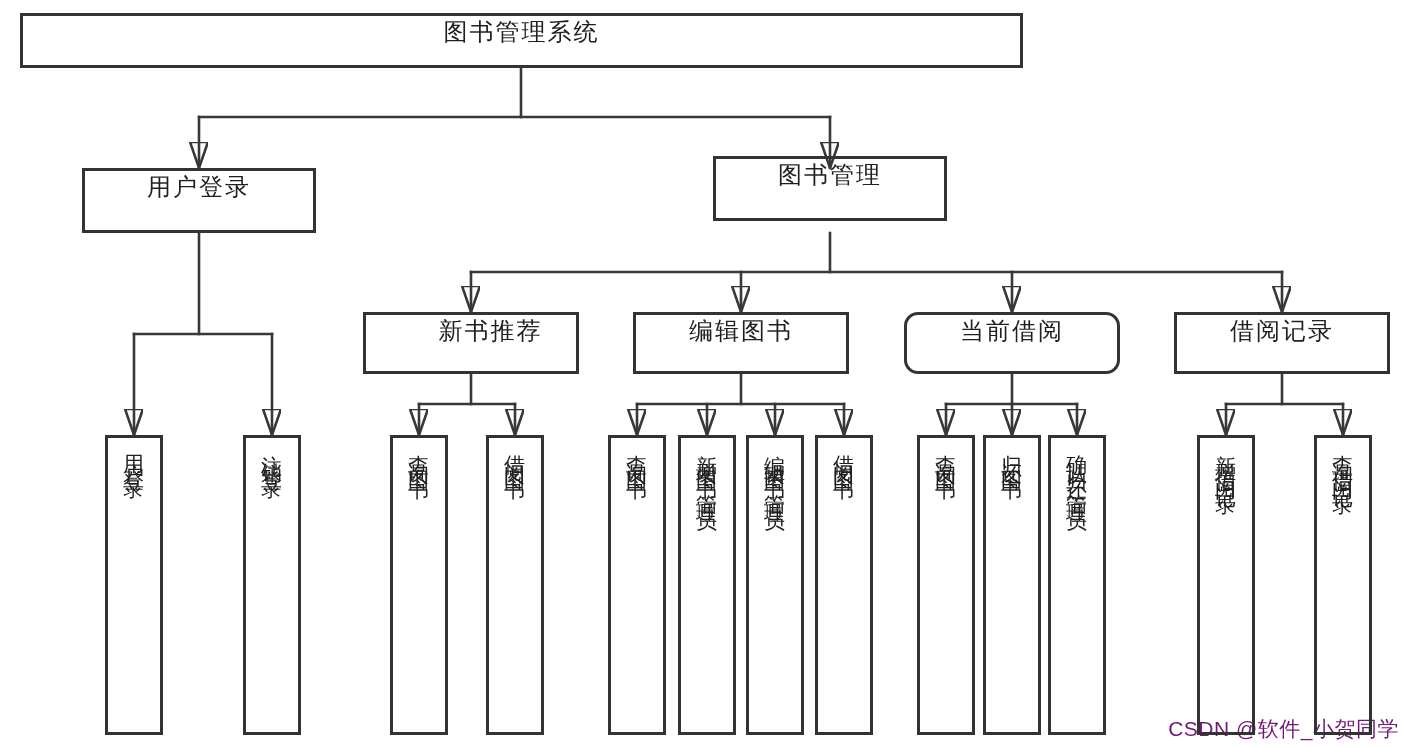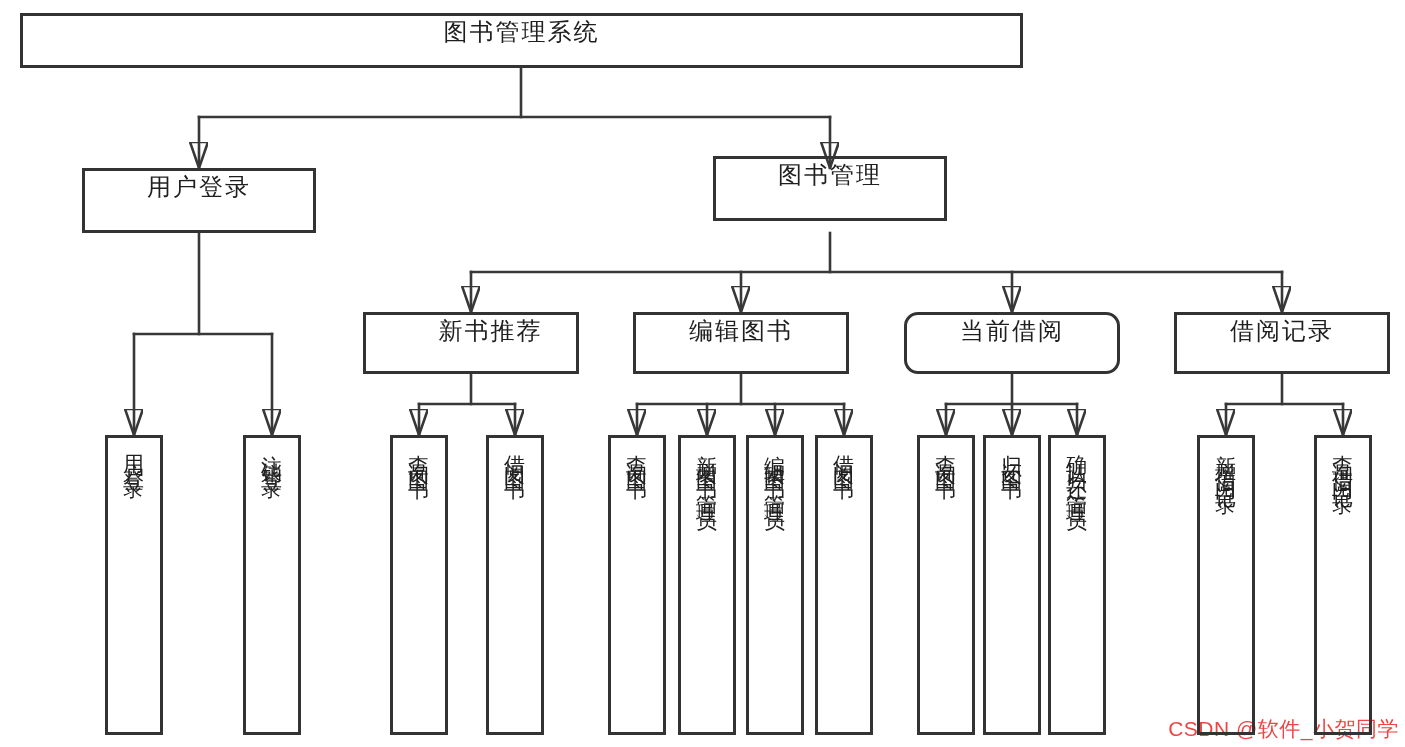--- a/index.html
+++ b/index.html
@@ -40,21 +40,21 @@
   svg.connectors path {
     stroke:#383838;
     stroke-width:2.6;
     fill:none;
     stroke-linecap:square;
   }
   .watermark {
     position:absolute;
     right:6px; bottom:4px;
     font-size:21px;
-    color:#ef4444;
+    color:#701a75;
     letter-spacing:0.5px;
     z-index:1;
     white-space:nowrap;
   }
 </style>
 </head>
 <body>
 
 <div class="canvas">
 

